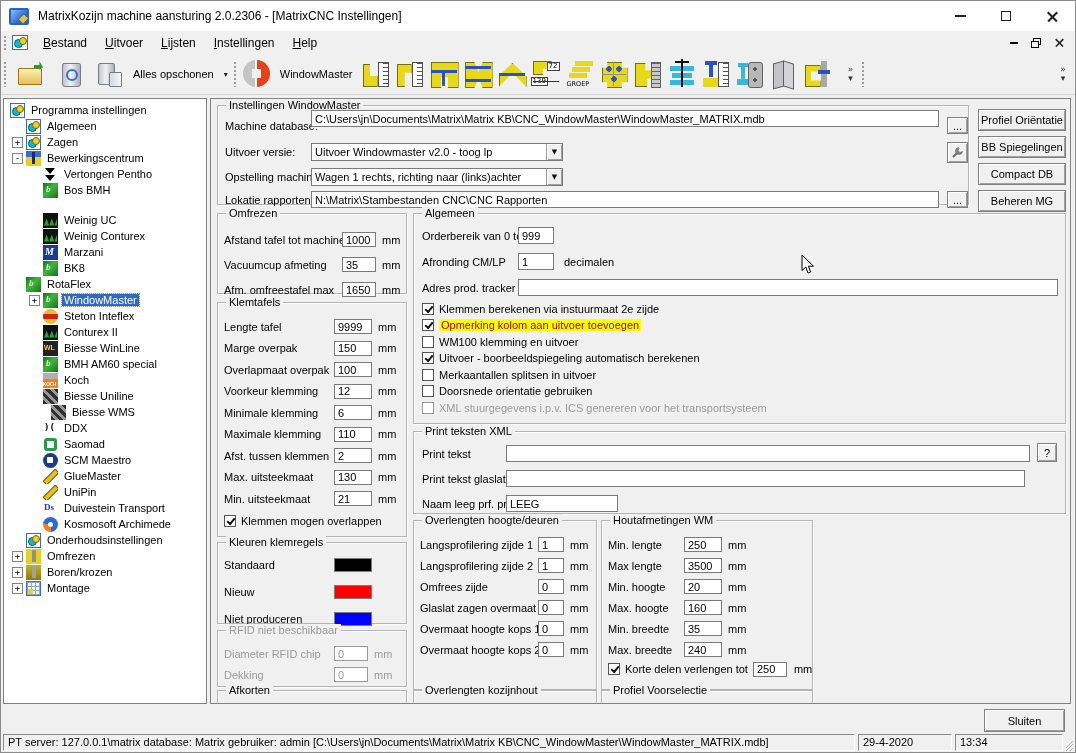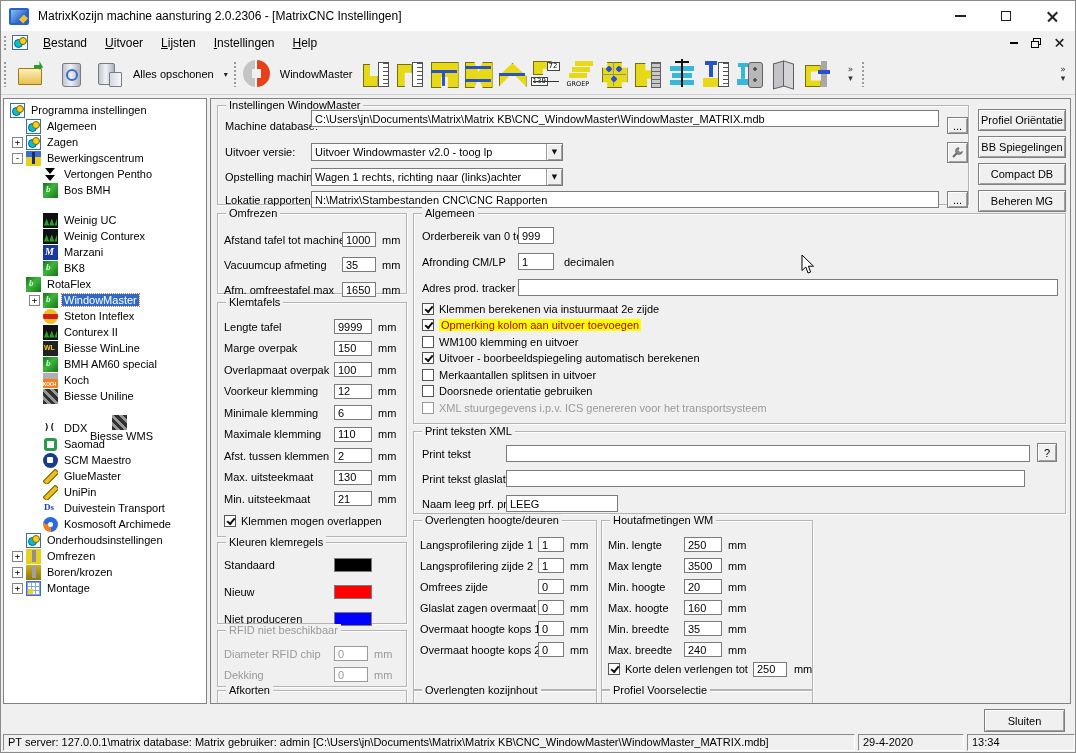--- a/index.html
+++ b/index.html
@@ -177,21 +177,21 @@
   .hout-check .tfield{width:34px;height:15px}
 
   .cut .gcap{top:-7px}
   
   .footer{position:absolute;left:0;top:703px;right:0;height:30px;background:#f0f0f0}
   .btn-sluiten{position:absolute;right:10px;top:5px;width:81px;height:23px}
   .btn-sluiten::first-letter{text-decoration:underline}
   .statusbar{position:absolute;left:0;bottom:0;right:0;height:20px;background:#f0f0f0;display:flex;gap:3px;padding:2px 2px 1px 2px}
   .sp{border:1px solid;border-color:#8a8a8a #fff #fff #8a8a8a;padding:1px 4px;white-space:nowrap;overflow:hidden;font-size:11px}
   .sp-main{width:852px;flex:none}
-  .sp-date{width:106px;flex:none}
+  .sp-date{width:94px;flex:none}
   .sp-time{width:108px;flex:none}
   .sizegrip{flex:1;background:linear-gradient(135deg,transparent 0 55%,#b0b0b0 55% 60%,transparent 60% 70%,#b0b0b0 70% 75%,transparent 75% 85%,#b0b0b0 85% 90%,transparent 90%)}
 
   .cursor{position:absolute;left:800px;top:253px;z-index:99;pointer-events:none}
 </style>
 </head>
 <body>
 
 <div id="win">
 
@@ -364,21 +364,21 @@
       <div class="trow" style="padding-left: 25px;">
         <span class="texp none"></span>
         <span class="ti ti-koch"></span>
         <span class="tlabel">Koch</span>
       </div>
       <div class="trow" style="padding-left: 25px;">
         <span class="texp none"></span>
         <span class="ti ti-stripes"></span>
         <span class="tlabel">Biesse Uniline</span>
       </div>
-      <div class="trow" style="padding-left: 33px; flex-direction: column;">
+      <div class="trow" style="padding-left: 33px;">
         <span class="texp none"></span>
         <span class="ti ti-stripes"></span>
         <span class="tlabel">Biesse WMS</span>
       </div>
       <div class="trow" style="padding-left: 25px;">
         <span class="texp none"></span>
         <span class="ti ti-ddx"></span>
         <span class="tlabel">DDX</span>
       </div>
       <div class="trow" style="padding-left: 25px;">

